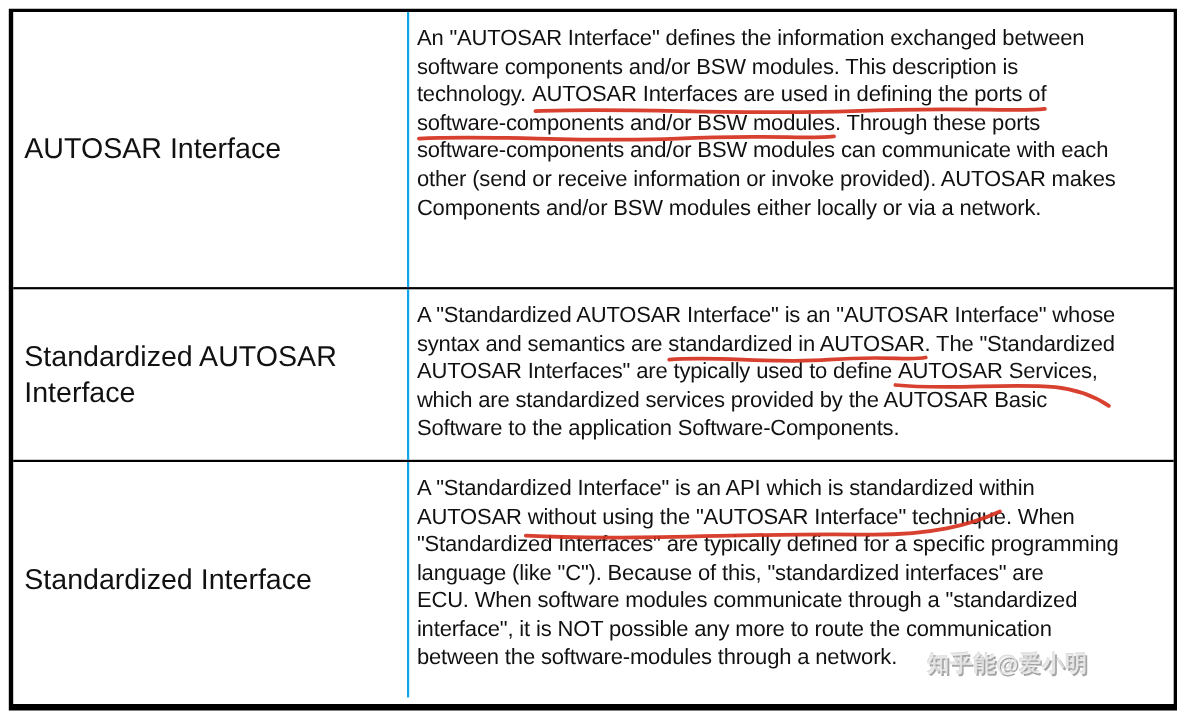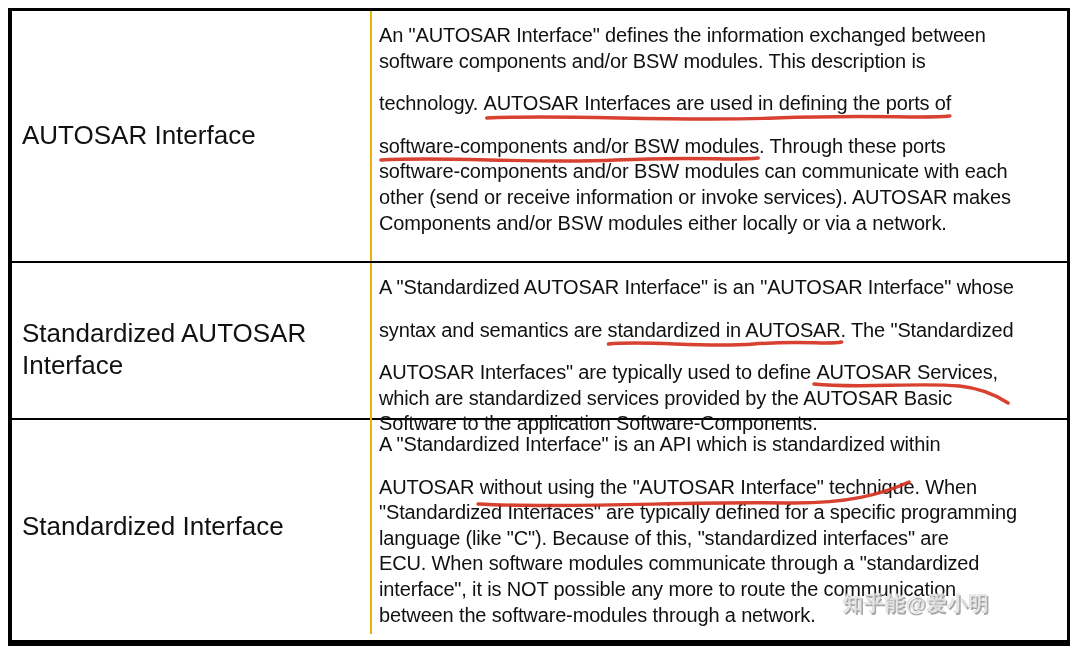--- a/index.html
+++ b/index.html
@@ -26,38 +26,38 @@
   }
   .trow {
     display: grid;
     grid-template-columns: 360px 1fr;
   }
   .trow + .trow { border-top: 2px solid #000000; }
   .trow.r1 { height: 250px; }
   .trow.r2 { height: 157px; }
   .trow.r3 { height: 216px; }
   .term-cell {
-    border-right: 2px solid #eab308;
+    border-right: 2px solid #0ea5e9;
     display: flex;
     align-items: center;
     padding-left: 10px;
     padding-right: 0;
     font-size: 26px;
     line-height: 1.22;
     color: #111111;
   }
   .def-cell {
     padding: 12px 4px 0 7px;
     font-size: 20px;
     line-height: 25.6px;
     letter-spacing: -0.15px;
     overflow: visible;
   }
   .line { white-space: pre; }
-  .redline { position: relative; display: inline-block; margin-top: 17px; }
+  .redline { position: relative; display: inline-block; }
   svg.uline {
     position: absolute;
     left: -2px;
     bottom: -12px;
     width: calc(100% + 5px);
     height: 20px;
     overflow: visible;
     pointer-events: none;
   }
   svg.uline path {
@@ -92,21 +92,21 @@
         <div class="def-cell">
           <div class="line"><span>An "AUTOSAR Interface" defines the information exchanged between</span></div>
           <div class="line"><span>software components and/or BSW modules. This description is</span></div>
           <div class="line"><span>technology. </span><span class="redline">AUTOSAR Interfaces are used in defining the ports of<svg class="uline" viewBox="0 0 100 20" preserveAspectRatio="none">
                 <path d="M1 9 C 18 5, 40 13, 62 9 S 92 10, 99 7" stroke="#d5301f" vector-effect="non-scaling-stroke"></path>
               </svg></span></div>
           <div class="line"><span class="redline">software-components and/or BSW modules<svg class="uline" viewBox="0 0 100 20" preserveAspectRatio="none">
                 <path d="M1 9 C 18 5, 40 13, 62 9 S 92 10, 99 7" stroke="#d5301f" vector-effect="non-scaling-stroke"></path>
               </svg></span><span>. Through these ports</span></div>
           <div class="line"><span>software-components and/or BSW modules can communicate with each</span></div>
-          <div class="line"><span>other (send or receive information or invoke services). AUTOSAR makes</span></div>
+          <div class="line"><span>other (send or receive information or invoke provided). AUTOSAR makes</span></div>
           <div class="line"><span>Components and/or BSW modules either locally or via a network.</span></div>
         </div>
       </div>
       <div class="trow r2">
         <div class="term-cell">Standardized AUTOSAR Interface</div>
         <div class="def-cell">
           <div class="line"><span>A "Standardized AUTOSAR Interface" is an "AUTOSAR Interface" whose</span></div>
           <div class="line"><span>syntax and semantics are </span><span class="redline">standardized in AUTOSAR<svg class="uline" viewBox="0 0 100 20" preserveAspectRatio="none">
                 <path d="M1 9 C 18 5, 40 13, 62 9 S 92 10, 99 7" stroke="#d5301f" vector-effect="non-scaling-stroke"></path>
               </svg></span><span>. The "Standardized</span></div>

